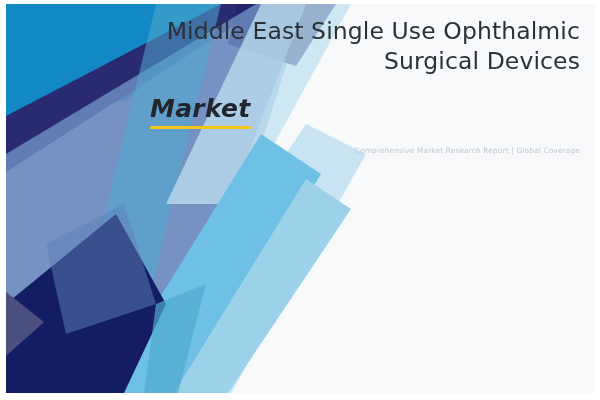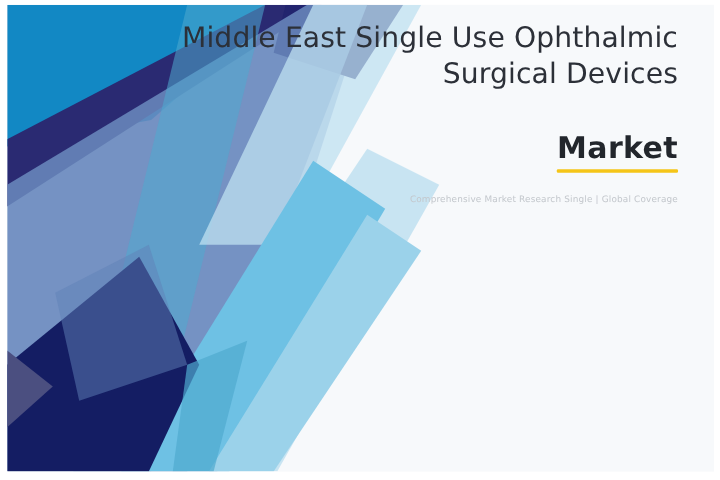--- a/index.html
+++ b/index.html
@@ -36,37 +36,38 @@
     overflow: hidden;
   }
   .art svg {
     display: block;
     width: 589px;
     height: 389px;
   }
   
   .text-block {
     position: absolute;
-    right: 30px;
+    right: 15px;
     top: 12px;
     width: 430px;
     text-align: right;
   }
   .title {
     font-size: 23.5px;
     line-height: 30px;
     color: #2c3038;
     font-weight: 400;
     letter-spacing: 0.1px;
     white-space: pre-line;
   }
   .market-wrap {
-    margin-top: 34px;
+    margin-top: 19px;
     display: flex;
-    justify-content: flex-end;
+    justify-content: flex-start;
+    font-style: italic;
   }
   .market-inner {
     display: inline-block;
     text-align: right;
   }
   .market {
     font-size: 25px;
     line-height: 28px;
     font-weight: 700;
     color: #22262c;
@@ -139,17 +140,17 @@
       <div class="title">Middle East Single Use Ophthalmic Surgical Devices</div>
 
       <div class="market-wrap">
         <div class="market-inner">
           <div class="market">Market</div>
           <div class="market-rule"></div>
         </div>
       </div>
 
 
-      <div class="caption">Comprehensive Market Research Single | Global Coverage</div>
+      <div class="caption">Comprehensive Market Research Report | Global Coverage</div>
     </div>
 
   </div>
 </div>
 
 </body></html>

